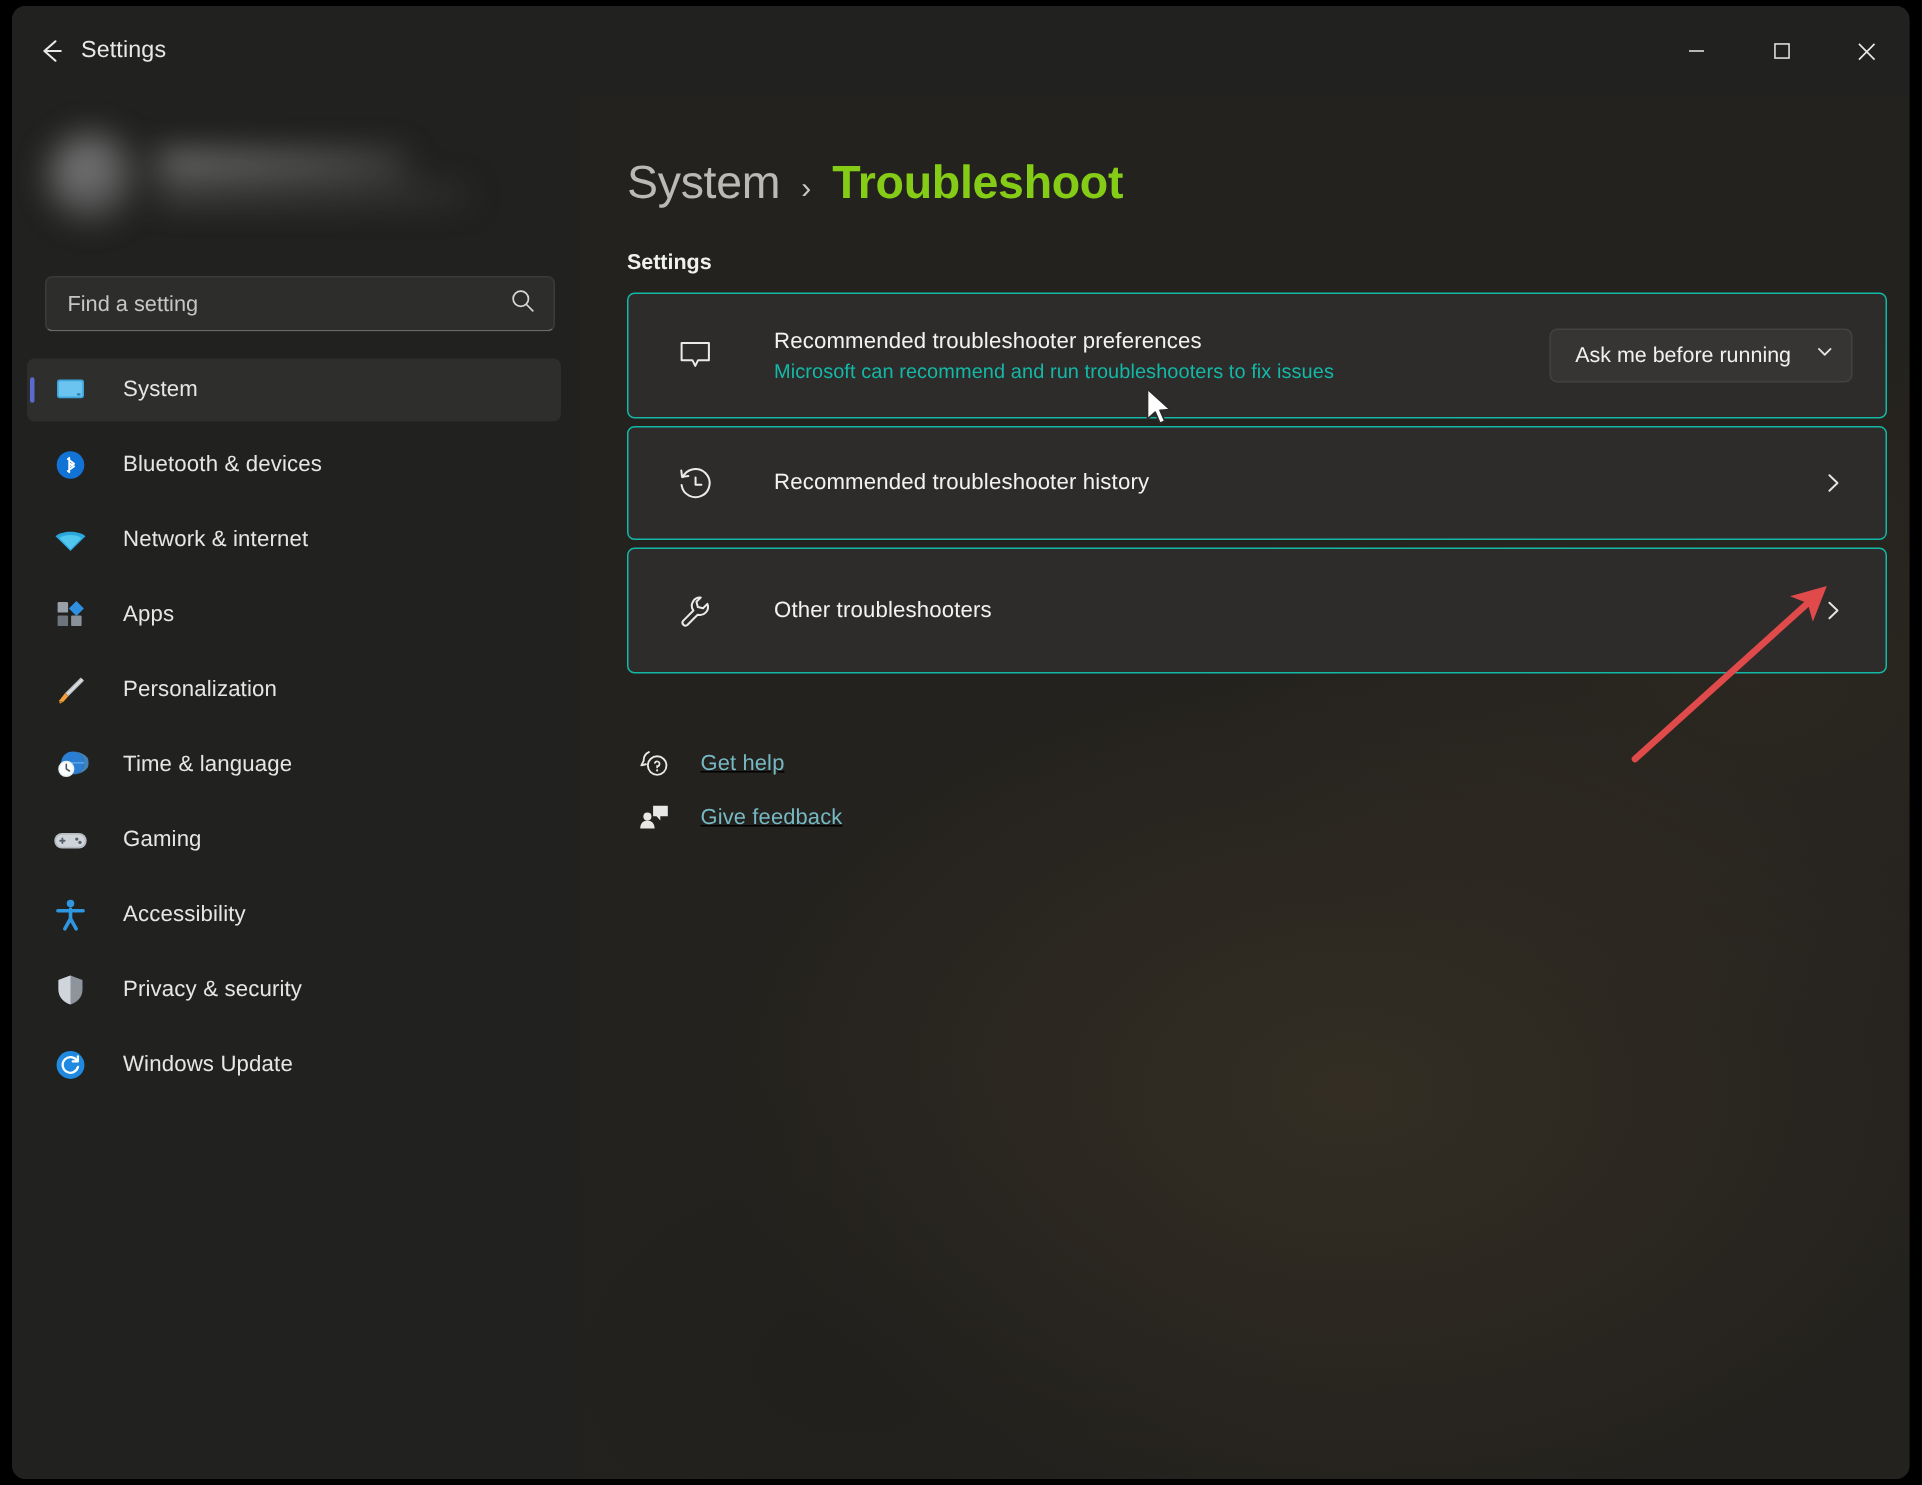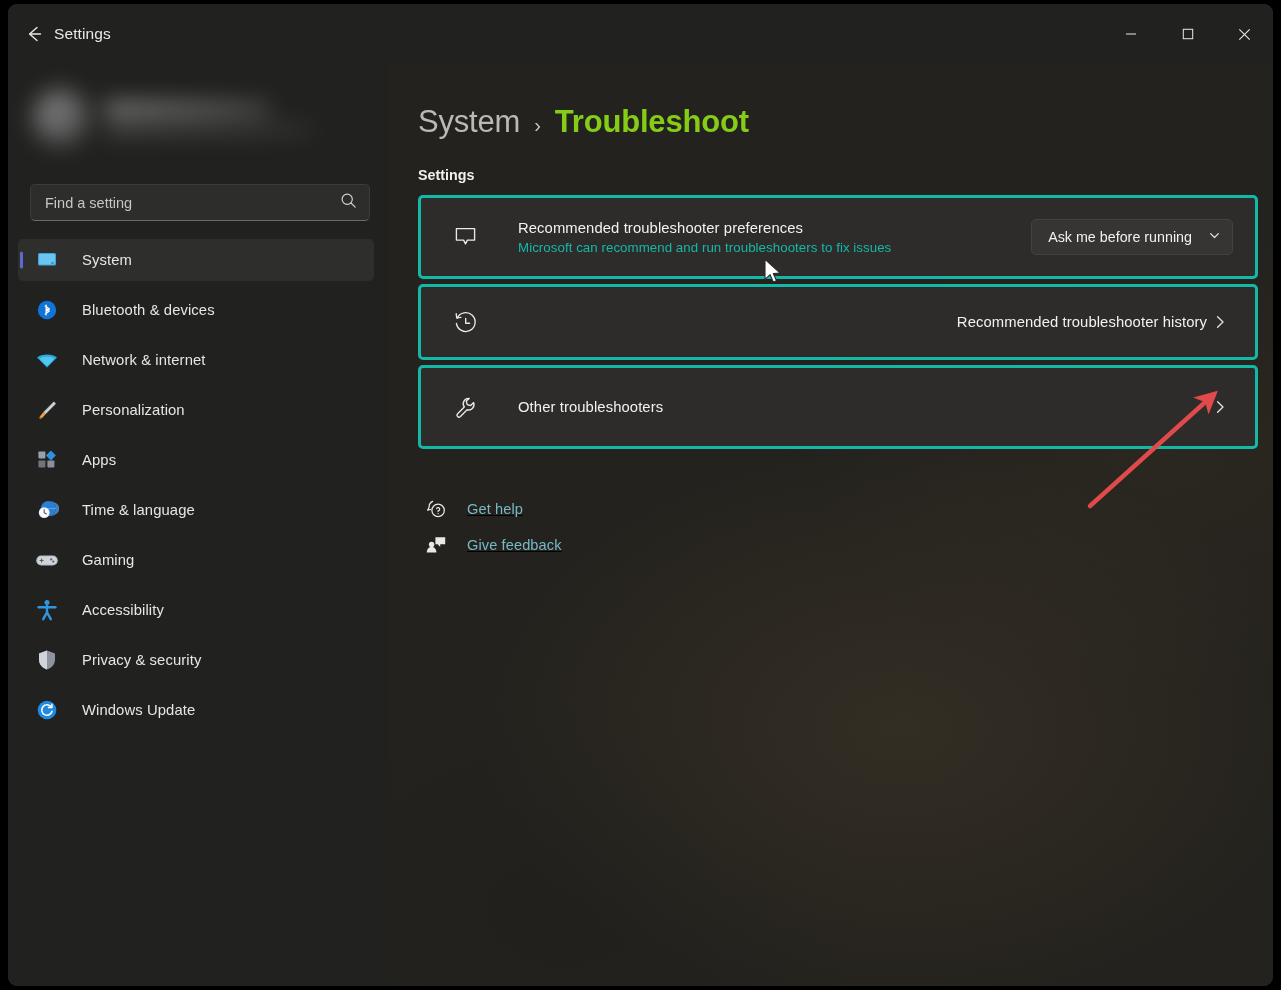--- a/index.html
+++ b/index.html
@@ -195,28 +195,28 @@
     margin-top: 27px;
     font-size: 14.3px;
     font-weight: 700;
     color: #f0f0ee;
   }
 
   #cards { margin-top: 12px; width: 840px; }
 
   .card {
     background: #2d2c2b;
-    border: 3px solid #14b8a6;
+    border: 1px solid #14b8a6;
     border-radius: 5px;
     display: flex;
     align-items: center;
     padding: 0 22px 0 24px;
     margin-bottom: 5px;
   }
-  .card.h1 { height: 76px; text-align: right; }
+  .card.h1 { height: 76px; }
   .card.h2 { height: 84px; }
   .card.clickable { cursor: pointer; }
 
   .card-icon {
     width: 40px; flex: 0 0 40px;
     display: flex; align-items: center; justify-content: center;
     margin-right: 33px;
   }
   .card-text { flex: 1; min-width: 0; }
   .card-title { font-size: 14.8px; color: #f2f2f0; letter-spacing: .1px; }
@@ -353,39 +353,39 @@
               <path d="M3 9.5 C7 5.4 19 5.4 23 9.5 L13 19.4 Z" fill="#2aa7dd"></path>
               <path d="M5.6 10.7 C8.6 7.9 17.4 7.9 20.4 10.7 L13 18.3 Z" fill="#51c7ef"></path>
             </svg>
           </span>
           <span class="nav-label">Network &amp; internet</span>
         </div>
 
         <div class="nav-item">
           <span class="nav-icon">
             <svg width="24" height="24" viewBox="0 0 24 24">
+              <rect x="3.4" y="3.4" width="7" height="7" rx=".8" fill="#9aa0a8"></rect>
+              <rect x="3.4" y="12.4" width="7" height="7" rx=".8" fill="#6e747c"></rect>
+              <rect x="12.4" y="12.4" width="7" height="7" rx=".8" fill="#8b9199"></rect>
+              <path d="M15.9 2.6 L20.9 7.6 L15.9 12.6 L10.9 7.6 Z" fill="#2f8fe0"></path>
+            </svg>
+          </span>
+          <span class="nav-label">Apps</span>
+        </div>
+
+        <div class="nav-item">
+          <span class="nav-icon">
+            <svg width="24" height="24" viewBox="0 0 24 24">
               <path d="M18.8 3.6 L21 5.8 L10.6 16.2 L8.4 14 Z" fill="#b9bcc2"></path>
               <path d="M19.6 4.4 L20.3 5.1 L10.3 15.1 L9.6 14.4 Z" fill="#e0e2e6"></path>
               <path d="M8.4 14 L10.6 16.2 L7.1 20 L4.3 19.3 Z" fill="#f2a03c"></path>
               <path d="M4.3 19.3 L7.1 20 L4.9 21.2 Z" fill="#d9842a"></path>
             </svg>
           </span>
           <span class="nav-label">Personalization</span>
-        </div>
-
-        <div class="nav-item">
-          <span class="nav-icon">
-            <svg width="24" height="24" viewBox="0 0 24 24">
-              <rect x="3.4" y="3.4" width="7" height="7" rx=".8" fill="#9aa0a8"></rect>
-              <rect x="3.4" y="12.4" width="7" height="7" rx=".8" fill="#6e747c"></rect>
-              <rect x="12.4" y="12.4" width="7" height="7" rx=".8" fill="#8b9199"></rect>
-              <path d="M15.9 2.6 L20.9 7.6 L15.9 12.6 L10.9 7.6 Z" fill="#2f8fe0"></path>
-            </svg>
-          </span>
-          <span class="nav-label">Apps</span>
         </div>
 
 
         <div class="nav-item">
           <span class="nav-icon">
             <svg width="24" height="24" viewBox="0 0 24 24">
               <circle cx="13.4" cy="10.6" r="7.6" fill="#2a7fd4"></circle>
               <path d="M13.4 3 A7.6 7.6 0 0 1 13.4 18.2 A11 7.6 0 0 0 13.4 3Z" fill="#4ea3e8" opacity=".75"></path>
               <path d="M5.8 10.6 H21" stroke="#86c6f2" stroke-width=".8" opacity=".7"></path>
               <circle cx="9.2" cy="14.6" r="5.4" fill="#e9eef2"></circle>

